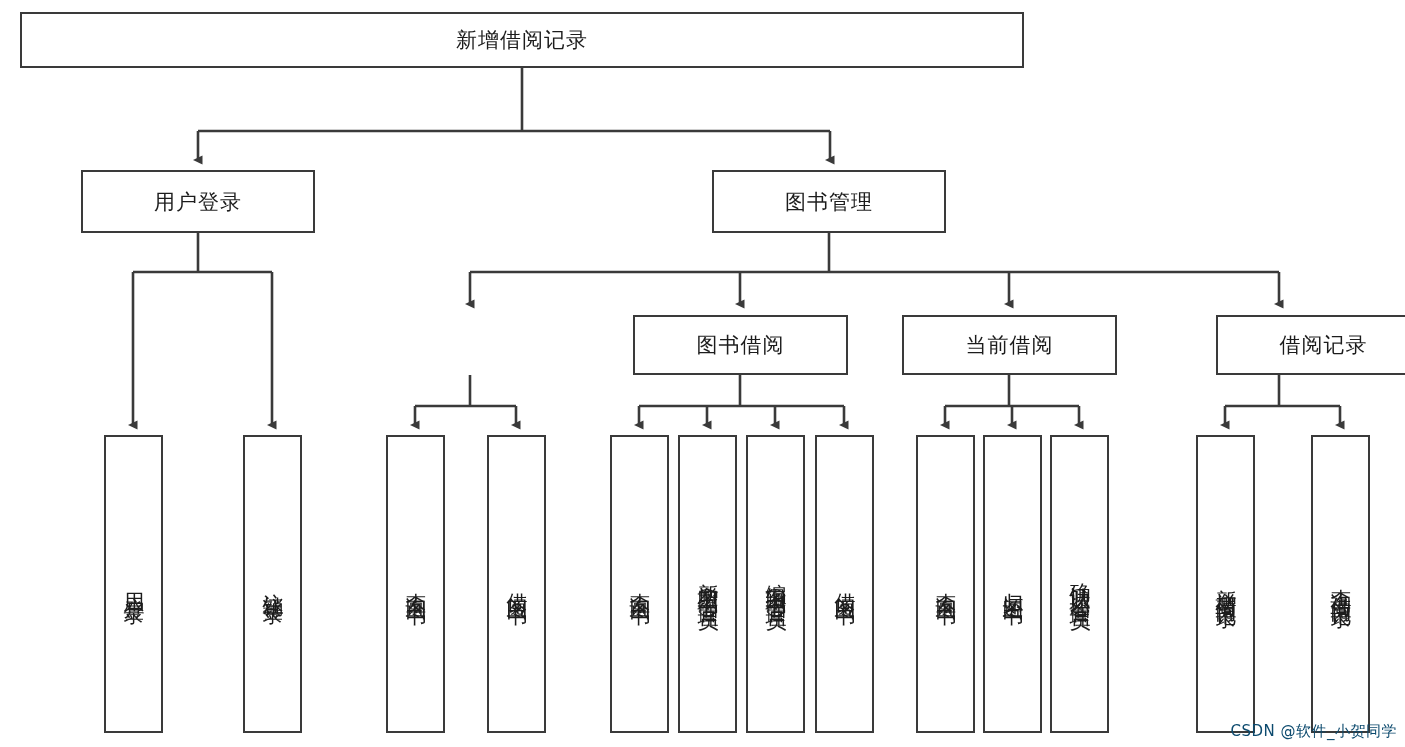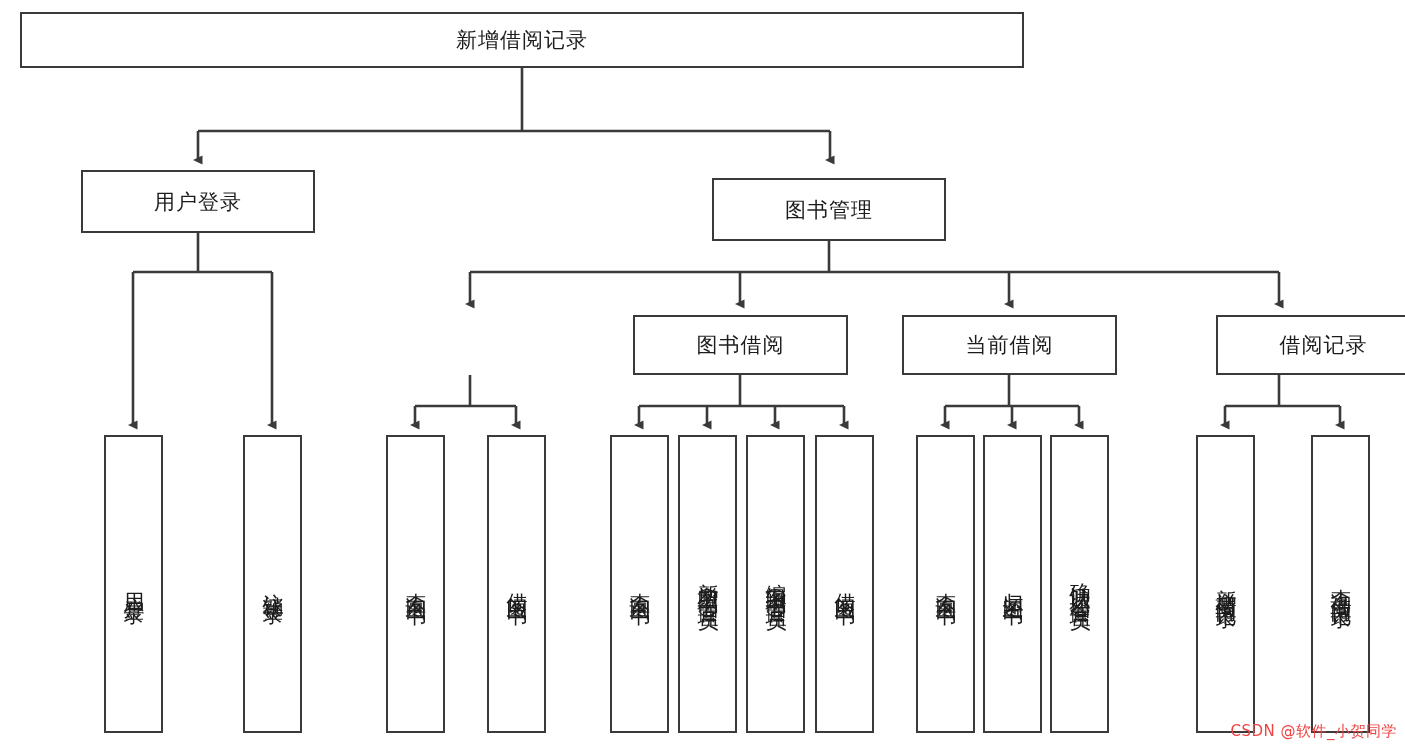--- a/index.html
+++ b/index.html
@@ -53,21 +53,21 @@
     text-align: center;
   }
   .node .hlabel {
     white-space: nowrap;
   }
   #watermark {
     position: absolute;
     right: 8px;
     bottom: 6px;
     font-size: 15px;
-    color: #ef4444;
+    color: #0c4a6e;
     letter-spacing: 0.5px;
     z-index: 5;
     white-space: nowrap;
     font-family: "DejaVu Sans", "Liberation Sans", sans-serif;
     margin-top: 32px;
   }
 </style>
 </head>
 <body>
 
@@ -123,21 +123,21 @@
     </g>
   </svg>
 
   <div class="node horiz" style="left:20px; top:12px; width:1004px; height:56px;">
     <span class="hlabel">新增借阅记录</span>
   </div>
 
   <div class="node horiz" style="left:81px; top:170px; width:234px; height:63px;">
     <span class="hlabel">用户登录</span>
   </div>
-  <div class="node horiz" style="left:712px; top:170px; width:234px; height:63px;margin-top:8px;">
+  <div class="node horiz" style="left:712px; top:170px; width:234px; height:63px;">
     <span class="hlabel">图书管理</span>
   </div>
 
   <div class="node horiz" style="left:902px; top:315px; width:215px; height:60px;">
     <span class="hlabel">当前借阅</span>
   </div>
   <div class="node horiz" style="left:633px; top:315px; width:215px; height:60px;">
     <span class="hlabel">图书借阅</span>
   </div>
   <div class="node horiz" style="left:1216px; top:315px; width:215px; height:60px;">

